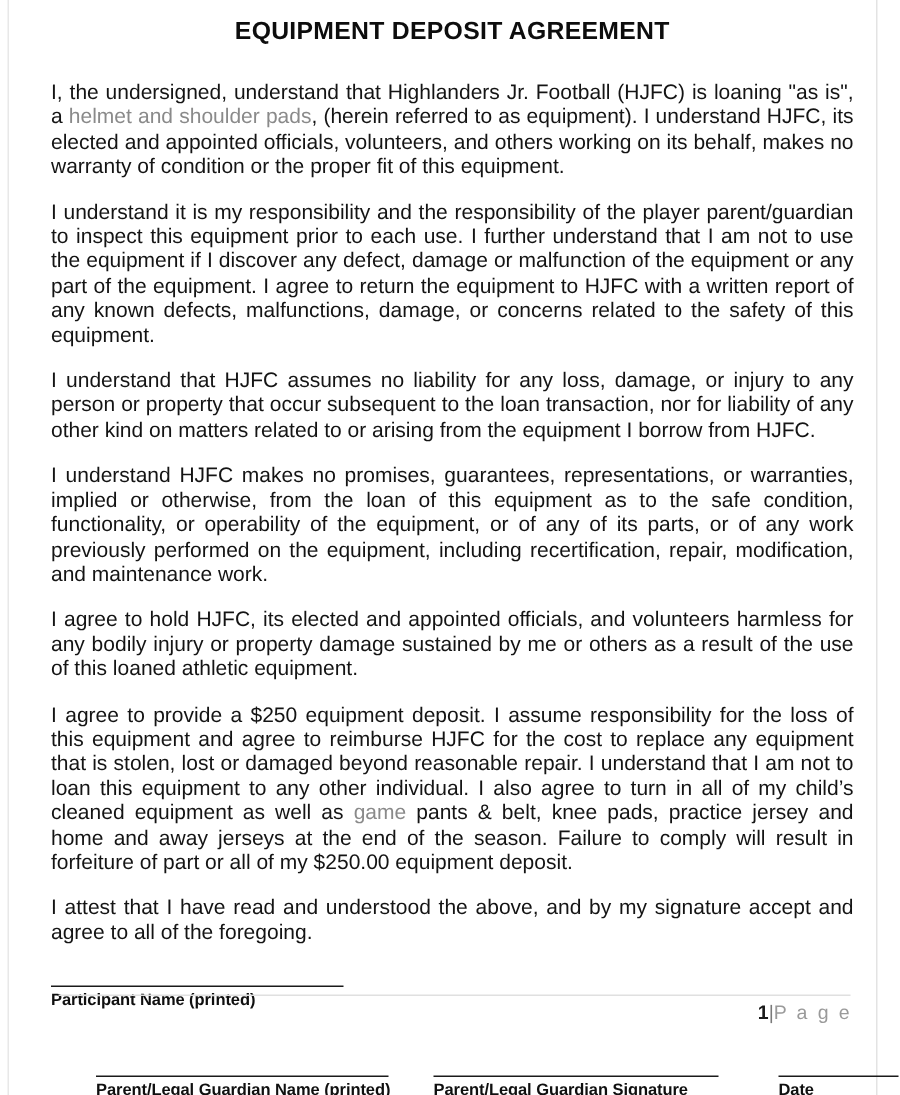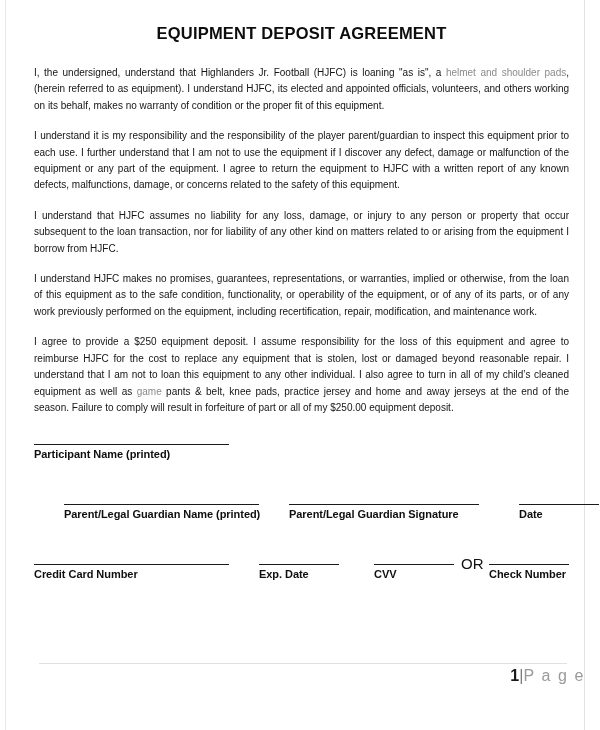--- a/index.html
+++ b/index.html
@@ -37,26 +37,26 @@
     left: 34px;
     top: 0;
     width: 535px;
   }
   .doc-title {
     font-size: 16.5px;
     font-weight: bold;
     text-align: center;
     letter-spacing: 0.2px;
     margin: 0;
-    padding-top: 24px;
+    padding-top: 12px;
     padding-bottom: 0;
     color: #0d0d0d;
   }
   p.para {
-    font-size: 10px;
+    font-size: 14px;
     line-height: 16.4px;
     text-align: justify;
     margin: 0 0 14px 0;
     color: #141414;
     -webkit-hyphens: none;
     hyphens: none;
   }
   p.para.first {
     margin-top: 22px;
   }
@@ -98,23 +98,23 @@
   
   .footer-rule {
     position: absolute;
     left: 39px;
     top: 663px;
     width: 528px;
     border-top: 1px solid #e0e0e0;
   }
   .footer-page {
     position: absolute;
-    right: 15px;
+    right: 32px;
     top: 667px;
-    font-size: 16px;
+    font-size: 13px;
     color: #9a9a9a;
     letter-spacing: 1.6px;
   }
   .footer-page .pnum {
     color: #1a1a1a;
     font-weight: bold;
     letter-spacing: 0;
   }
   .footer-page .psep {
     color: #7a7a7a;
@@ -142,25 +142,31 @@
       </p>
 
       <p class="para">
         <span>I understand that HJFC assumes no liability for any loss, damage, or injury to any person or property that occur subsequent to the loan transaction, nor for liability of any other kind on matters related to or arising from the equipment I borrow from HJFC.</span>
       </p>
 
       <p class="para">
         <span>I understand HJFC makes no promises, guarantees, representations, or warranties, implied or otherwise, from the loan of this equipment as to the safe condition, functionality, or operability of the equipment, or of any of its parts, or of any work previously performed on the equipment, including recertification, repair, modification, and maintenance work.</span>
       </p>
 
+      <p class="para">
+        <span>I agree to hold HJFC, its elected and appointed officials, and volunteers harmless for any bodily injury or property damage sustained by me or others as a result of the use of this loaned athletic equipment.</span>
+      </p>
 
       <p class="para">
         <span>I agree to provide a $250 equipment deposit.  I assume responsibility for the loss of this equipment and agree to reimburse HJFC for the cost to replace any equipment that is stolen, lost or damaged beyond reasonable repair. I understand that I am not to loan this equipment to any other individual. I also agree to turn in all of my child’s cleaned equipment as well as </span><span class="grey">game</span><span> pants &amp; belt, knee pads, practice jersey and home and away jerseys at the end of the season.  Failure to comply will result in forfeiture of part or all of my $250.00 equipment deposit.</span>
       </p>
 
+      <p class="para">
+        <span>I attest that I have read and understood the above, and by my signature accept and agree to all of the foregoing.</span>
+      </p>
     </div>
 
     <div class="sig-block">
 
       <div class="sig-row">
         <div class="sig-field" style="left:0px;width:195px;">
           <div class="sig-line"></div>
           <div class="sig-label">Participant Name (printed)</div>
         </div>
       </div>

